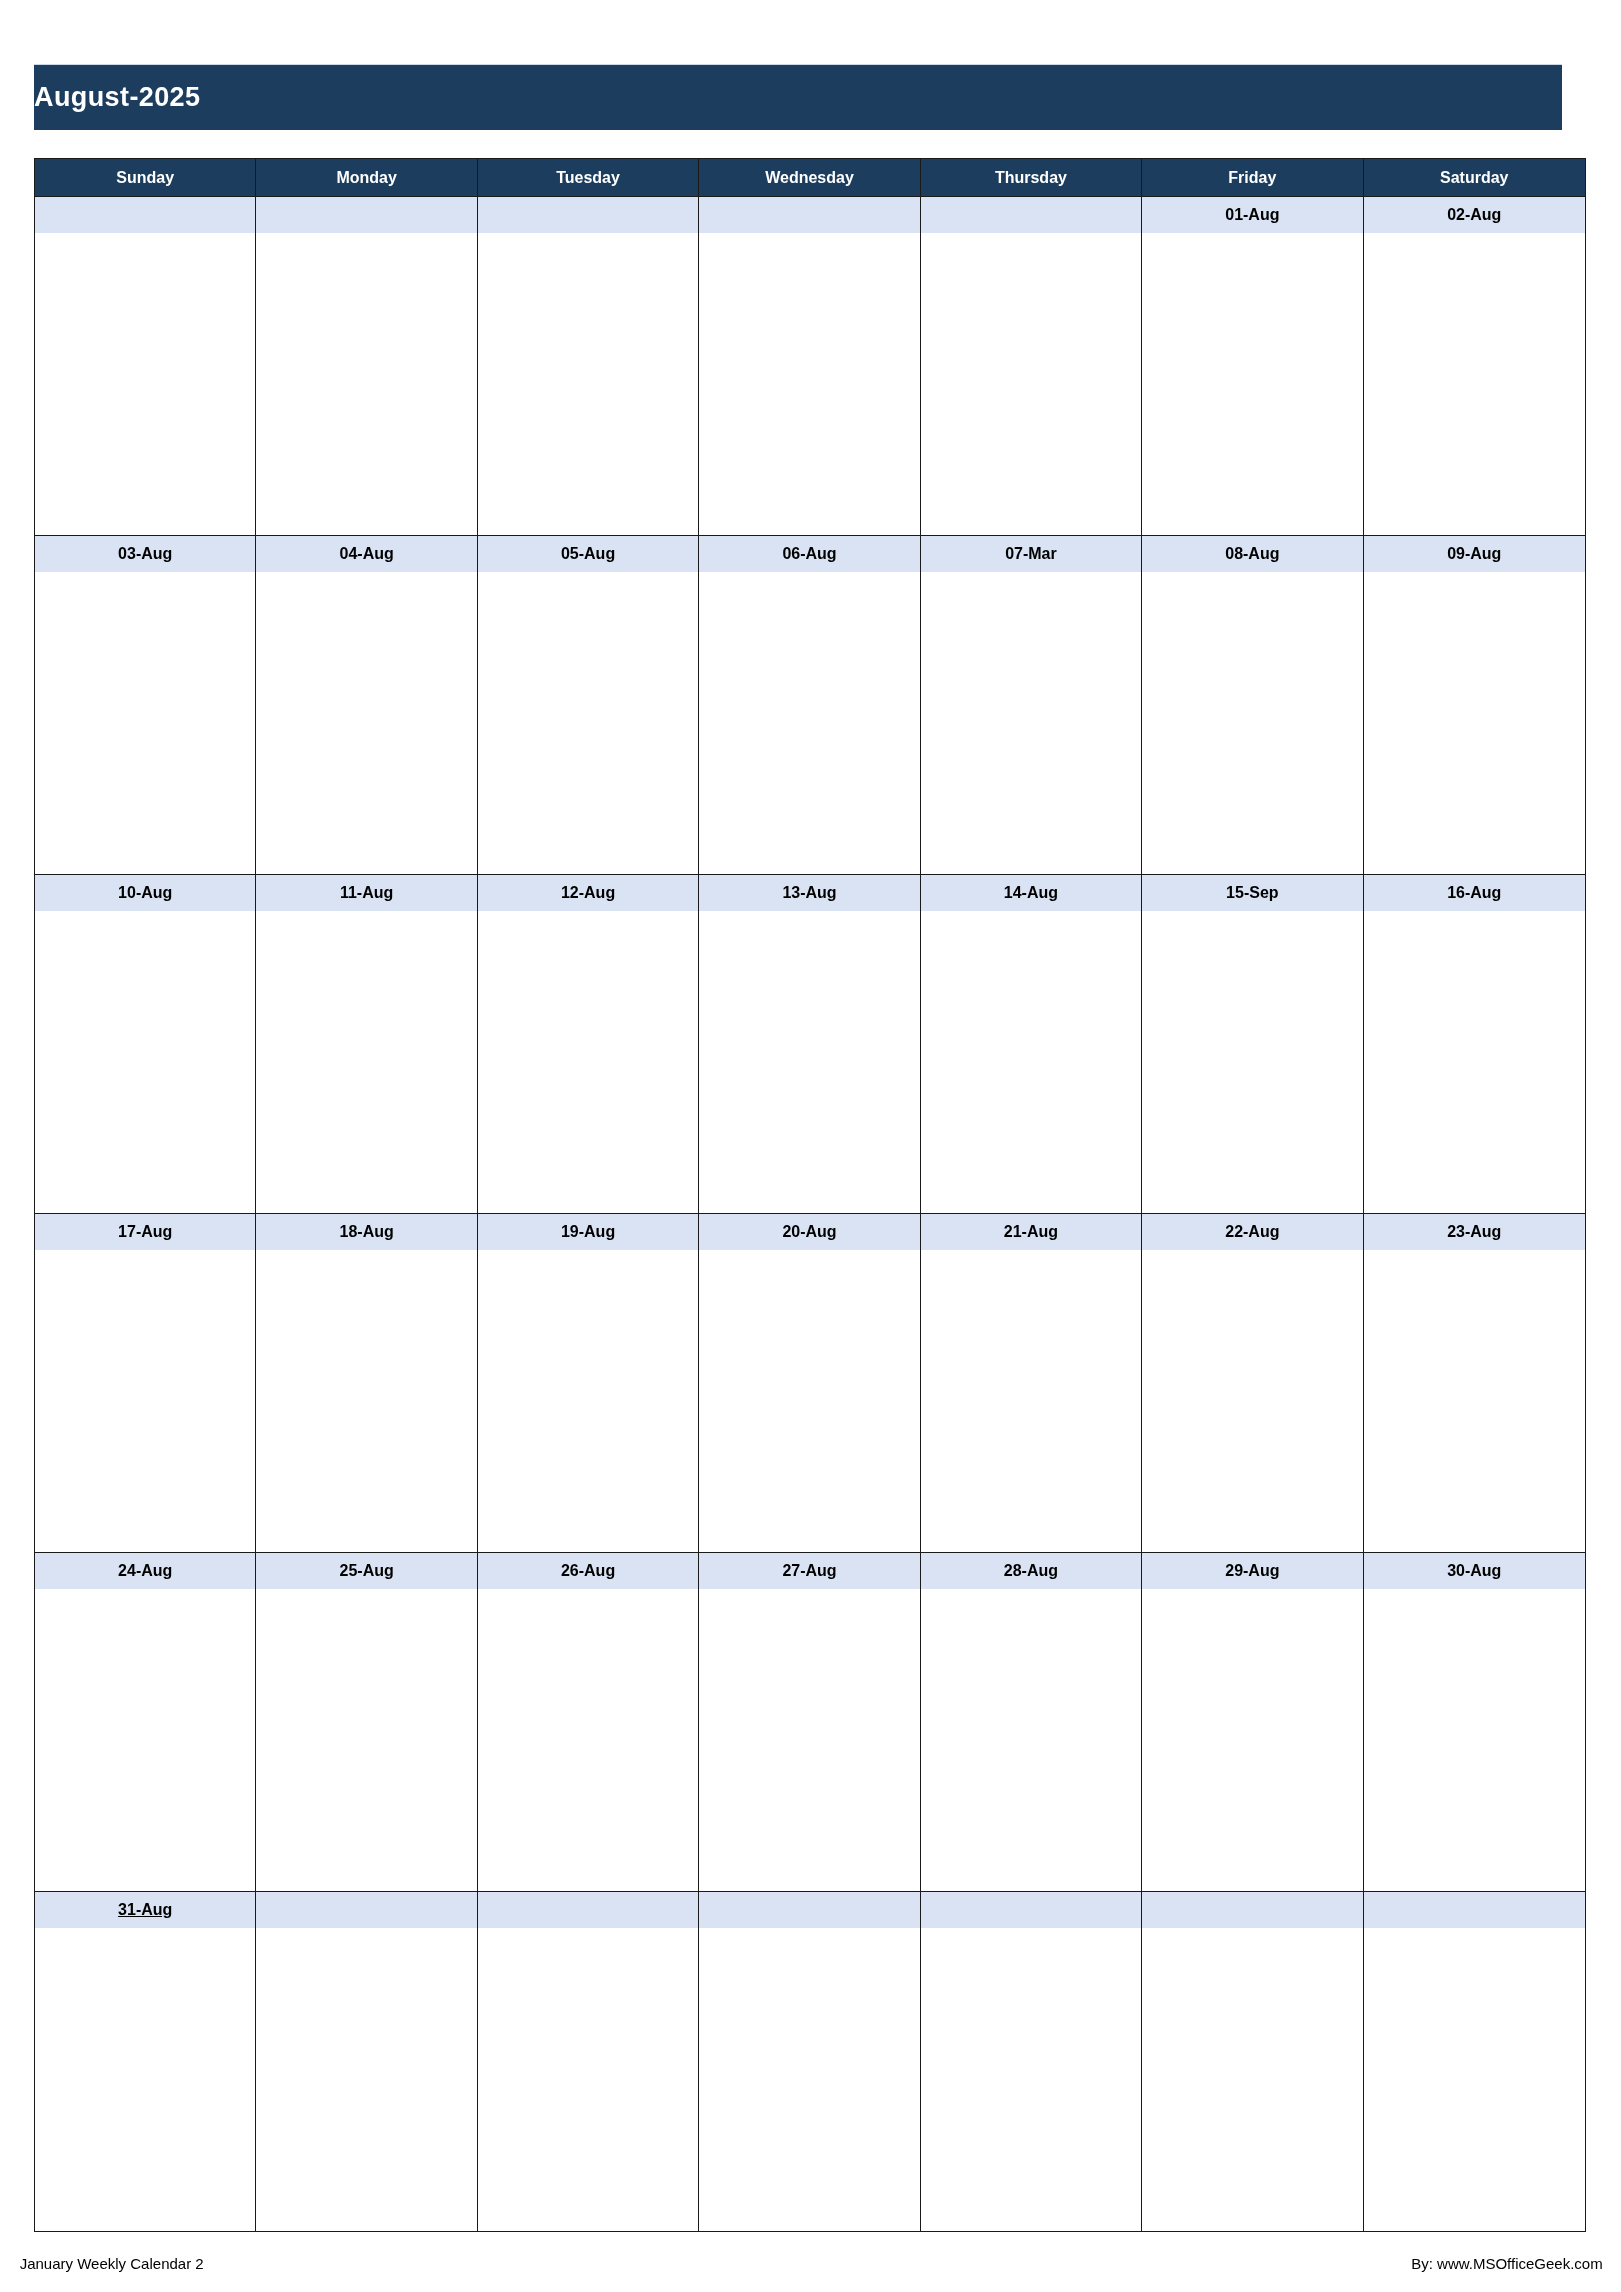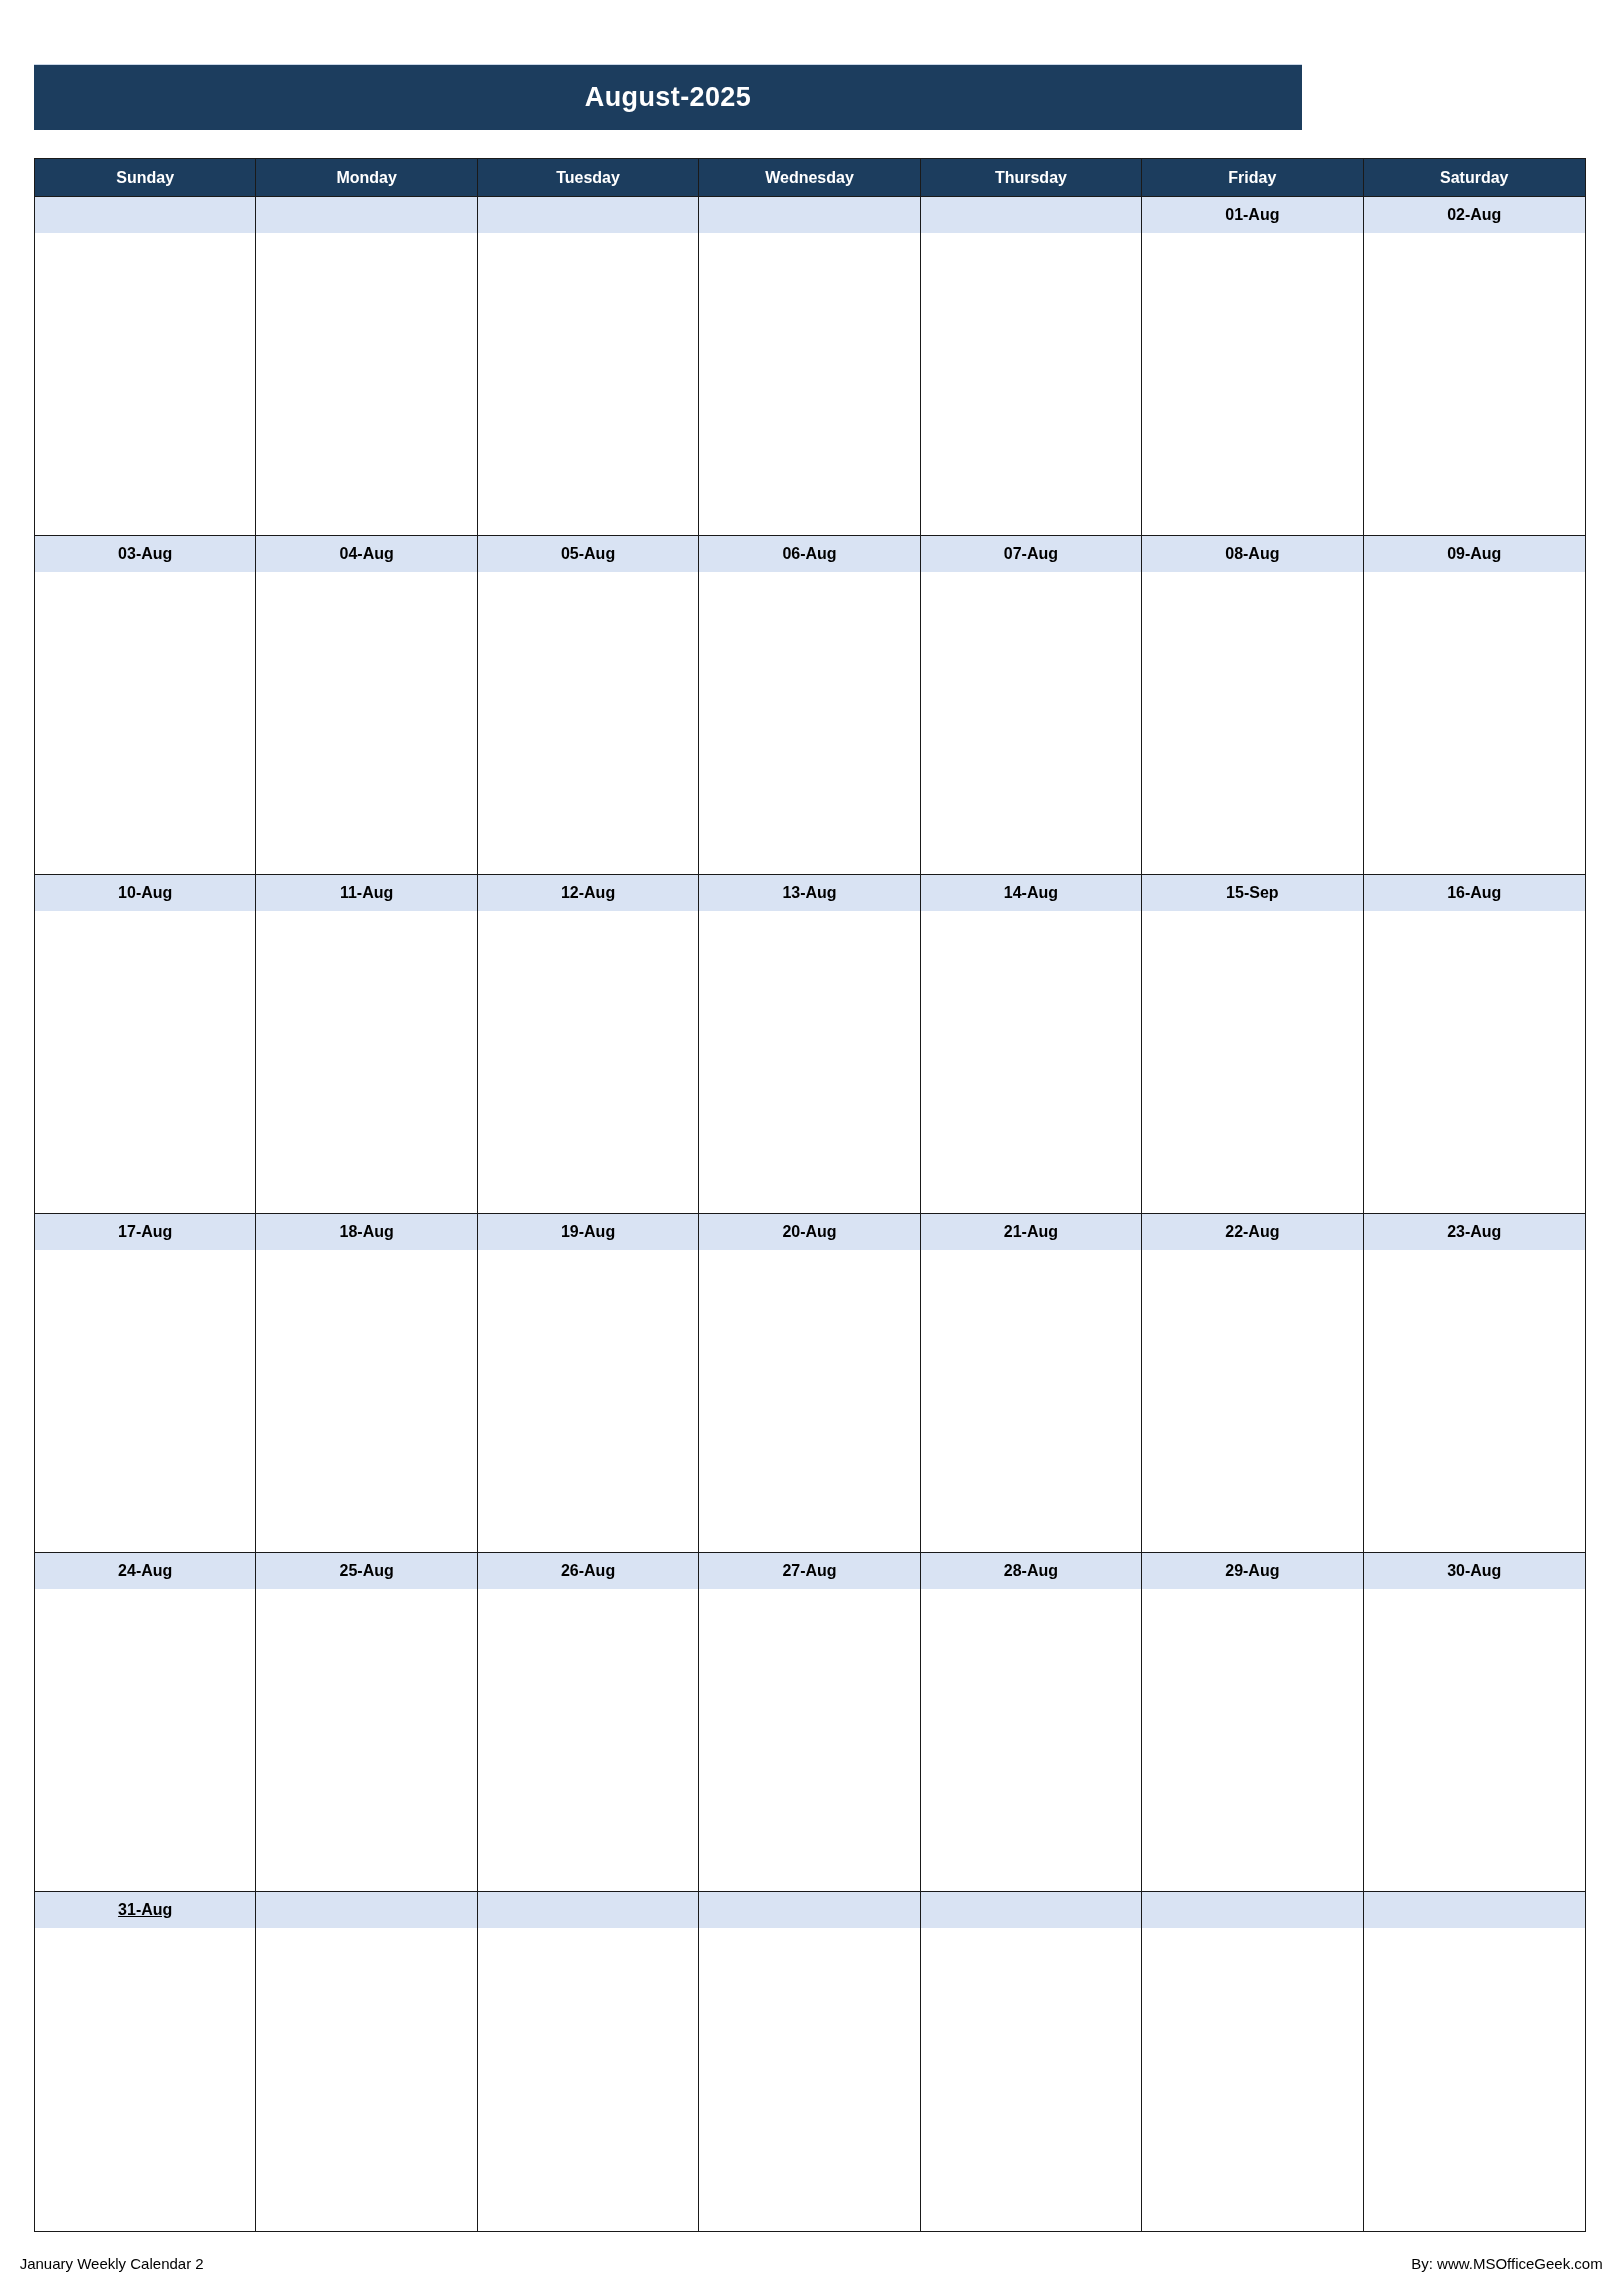--- a/index.html
+++ b/index.html
@@ -8,26 +8,26 @@
     background: #ffffff;
     font-family: "Liberation Sans", sans-serif;
     position: relative;
     overflow: hidden;
   }
 
   
   .title-bar {
     position: absolute;
     left: 34px; top: 64px;
-    width: 1268px; height: 66px;
+    width: 1528px; height: 66px;
     background: #1C3D5E;
     border-top: 1.8px solid #CBD7E7;
     display: flex;
     align-items: center;
-    justify-content: center;
+    justify-content: flex-start;
   }
   .title-bar .title-text {
     color: #ffffff;
     font-size: 27px;
     font-weight: bold;
     letter-spacing: 0.4px;
   }
 
   
   .calendar {
@@ -144,21 +144,21 @@
     </div>
   <div class="dcell">
       <div class="date-strip">05-Aug</div>
       <div class="note-area"></div>
     </div>
   <div class="dcell">
       <div class="date-strip">06-Aug</div>
       <div class="note-area"></div>
     </div>
   <div class="dcell">
-      <div class="date-strip">07-Aug</div>
+      <div class="date-strip">07-Mar</div>
       <div class="note-area"></div>
     </div>
   <div class="dcell">
       <div class="date-strip">08-Aug</div>
       <div class="note-area"></div>
     </div>
   <div class="dcell">
       <div class="date-strip">09-Aug</div>
       <div class="note-area"></div>
     </div>

